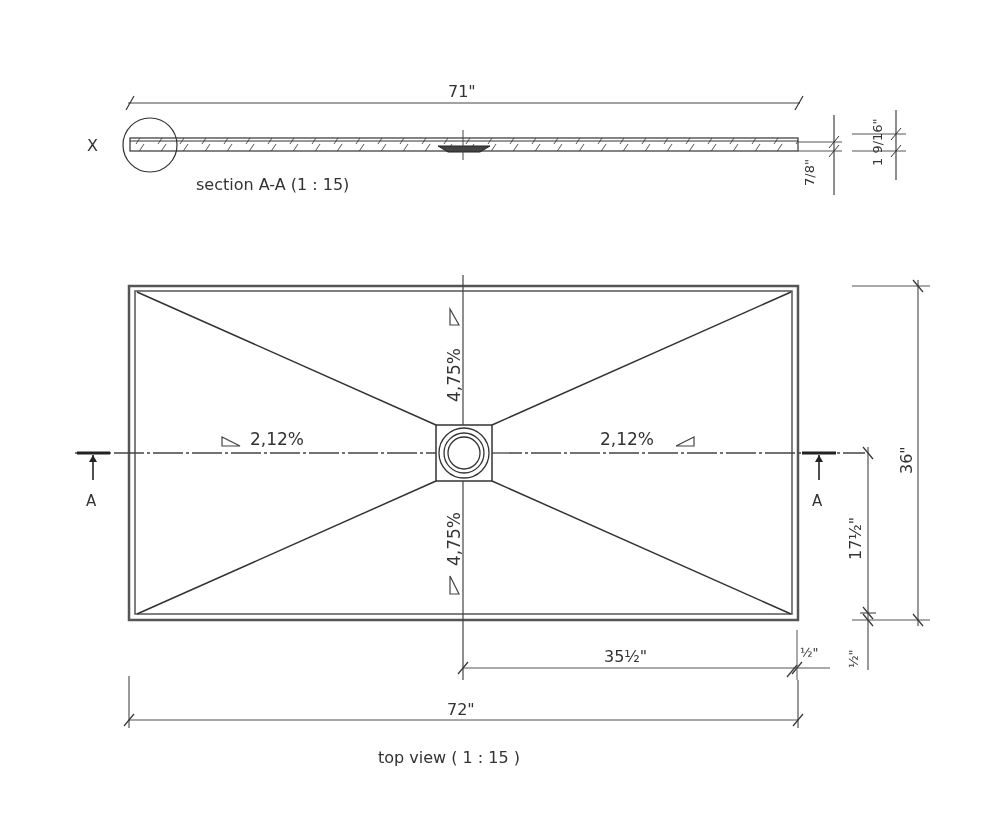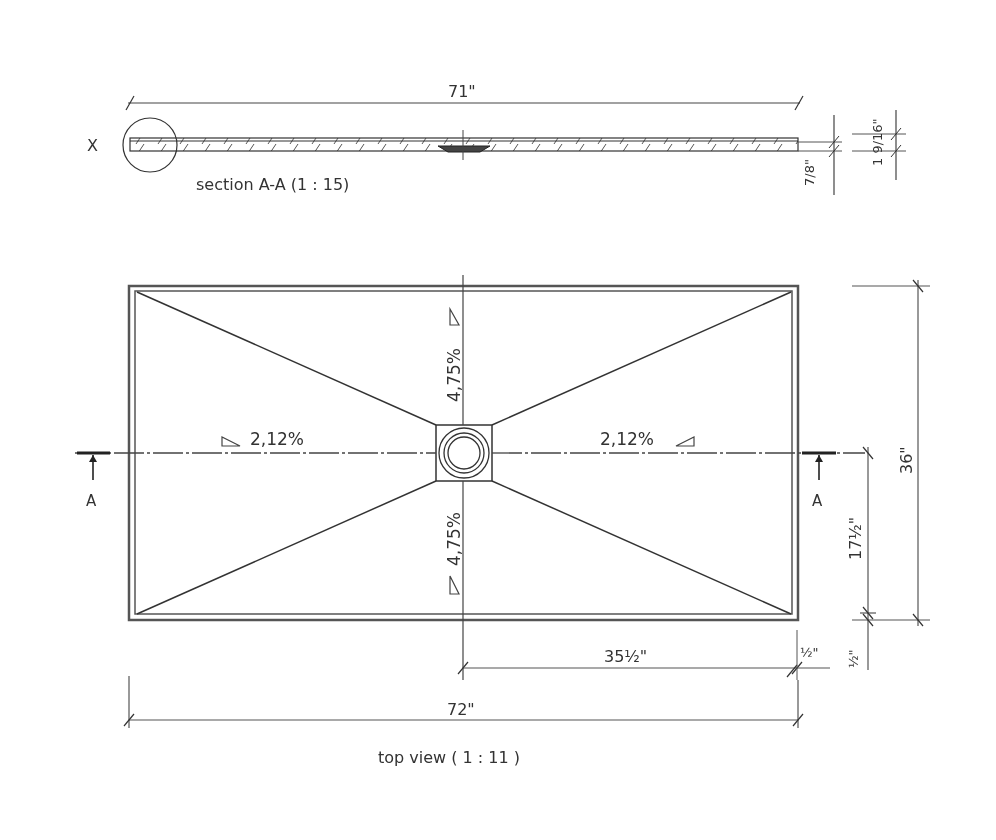--- a/index.html
+++ b/index.html
@@ -122,13 +122,13 @@
 <div class="html-lbl" style="left:86px;top:492px;font-size:15px;">A</div>
 <div class="html-lbl" style="left:812px;top:492px;font-size:15px;">A</div>
 
 <div class="html-lbl" style="left:897px;top:474px;font-size:16px;transform:rotate(-90deg);transform-origin:left top;">36"</div>
 <div class="html-lbl" style="left:846px;top:560px;font-size:16px;transform:rotate(-90deg);transform-origin:left top;">17½"</div>
 <div class="html-lbl" style="left:846px;top:668px;font-size:13px;transform:rotate(-90deg);transform-origin:left top;">½"</div>
 
 <div class="html-lbl" style="left:604px;top:647px;font-size:16px;">35½"</div>
 <div class="html-lbl" style="left:800px;top:645px;font-size:13px;">½"</div>
 <div class="html-lbl" style="left:447px;top:700px;font-size:16px;">72"</div>
-<div class="html-lbl" style="left:378px;top:748px;font-size:16px;">top view ( 1 : 11 )</div>
+<div class="html-lbl" style="left:378px;top:748px;font-size:16px;">top view ( 1 : 15 )</div>
 
 </body></html>

